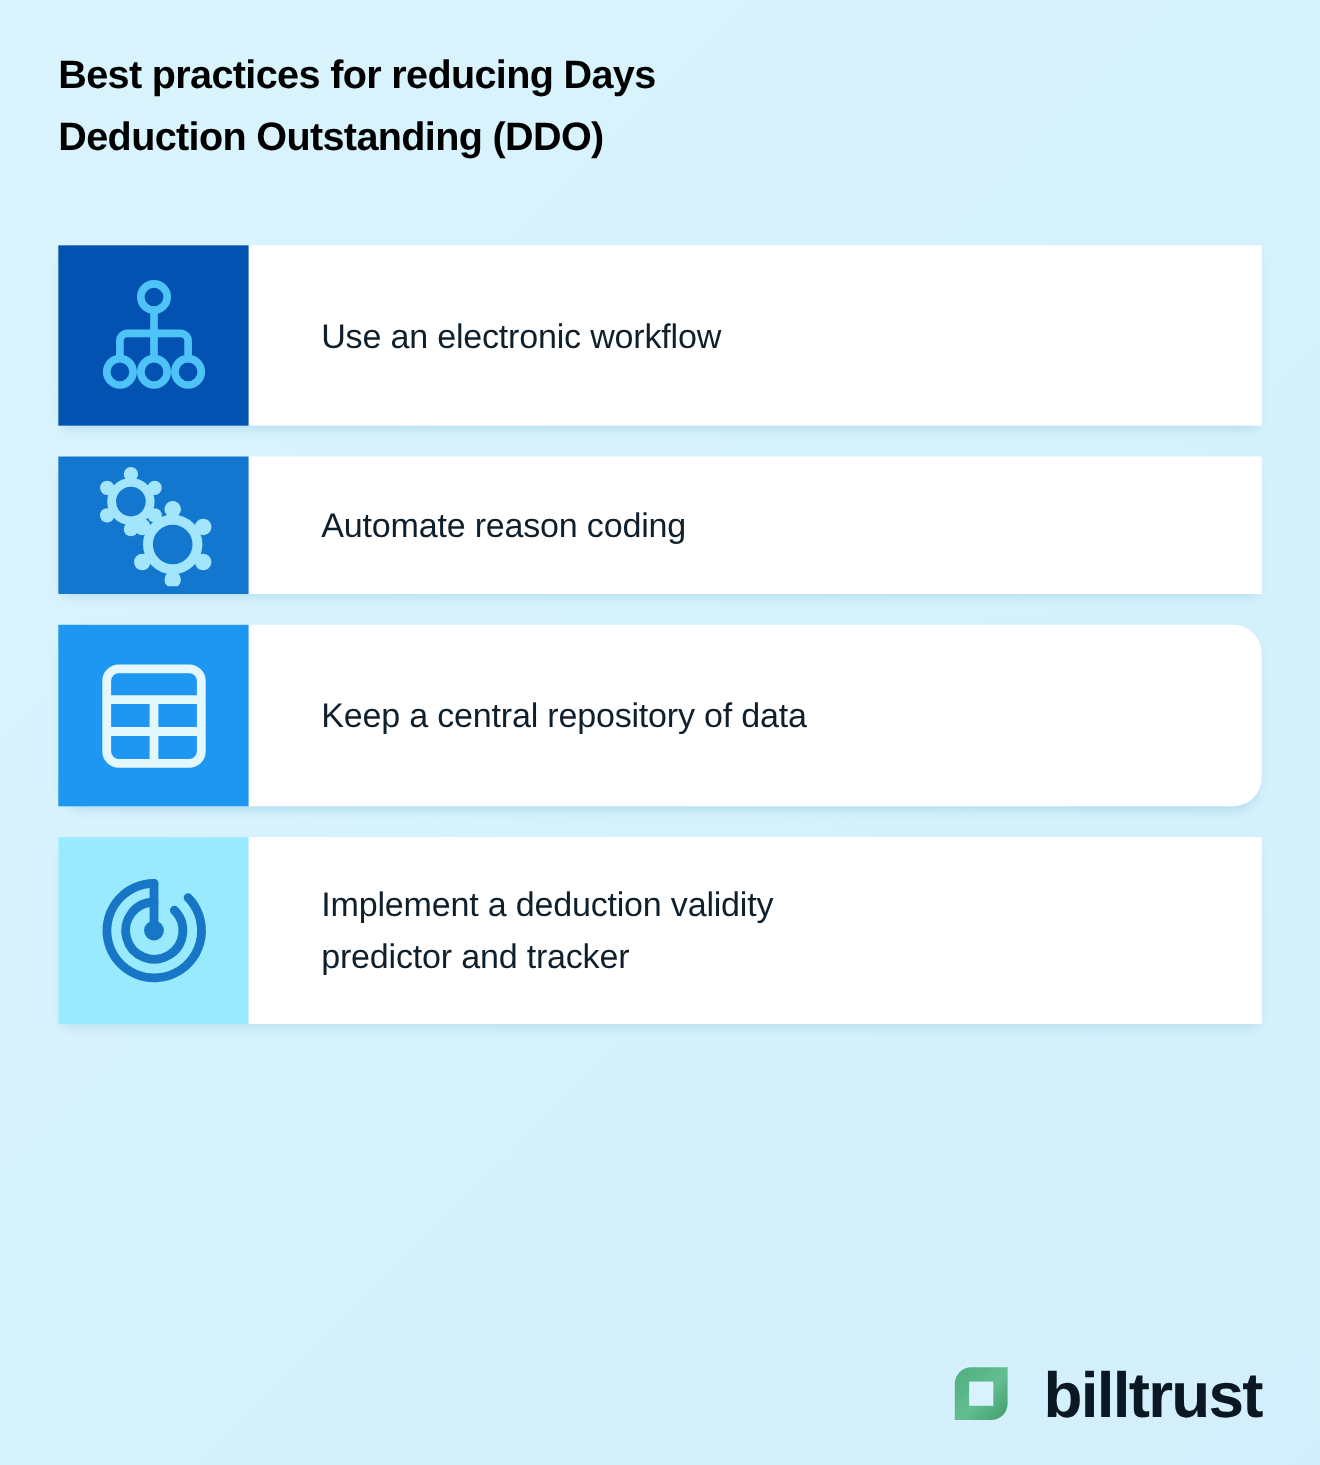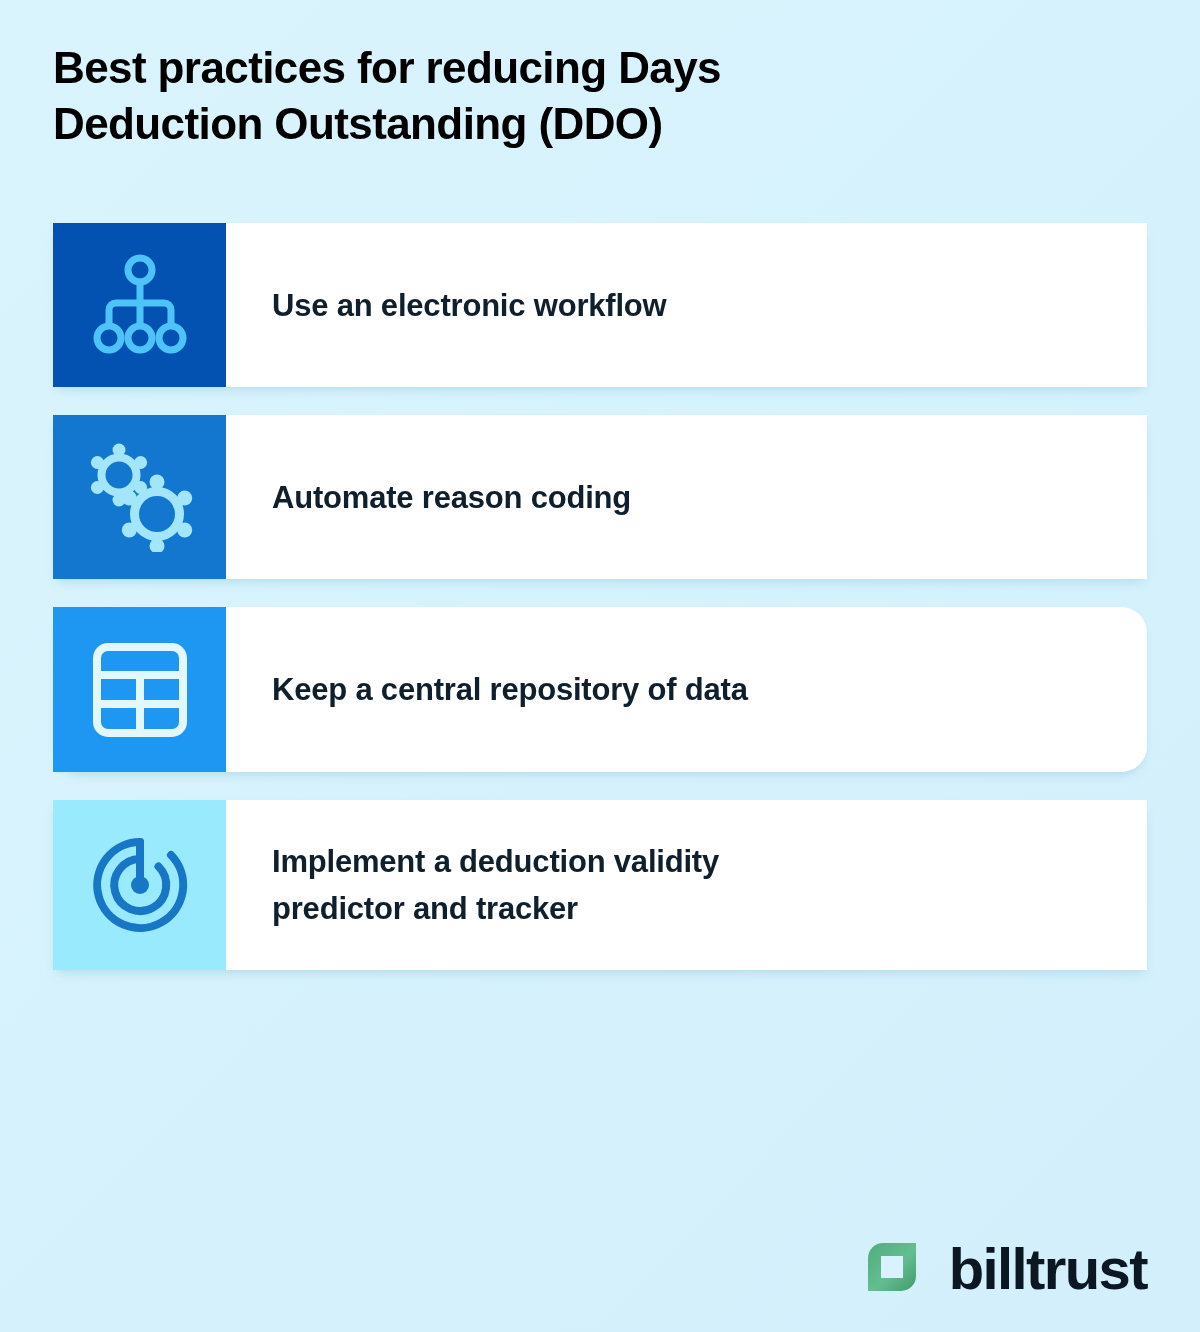--- a/index.html
+++ b/index.html
@@ -21,21 +21,21 @@
     height: 1332px;
     box-sizing: border-box;
   }
 
   
   .title {
     position: absolute;
     left: 53px;
     top: 40px;
     width: 880px;
-    font-size: 44px;
+    font-size: 36px;
     line-height: 56px;
     font-weight: 700;
     letter-spacing: -0.6px;
     color: #000000;
     white-space: pre-line;
   }
 
   
   .rows {
     position: absolute;
@@ -48,21 +48,21 @@
     position: relative;
     display: flex;
     align-items: stretch;
     background: #ffffff;
     margin-bottom: 28px;
     box-shadow: 0 6px 10px -4px rgba(120, 180, 215, 0.40);
   }
   .row:last-child { margin-bottom: 15px; }
 
   .row-1 { height: 164px; }
-  .row-2 { height: 164px; }
+  .row-2 { height: 125px; }
   .row-3 { height: 165px; border-radius: 26px; }
   .row-4 { height: 166px; }
   .row-5 { height: 170px; }
 
   .tile {
     flex: 0 0 173px;
     width: 173px;
     display: flex;
     align-items: center;
     justify-content: center;
@@ -72,25 +72,25 @@
   .tile-1 { background: #0352b2; }
   .tile-2 { background: #1477cf; }
   .tile-3 { background: #1d97f2; }
   .tile-4 { background: #4ac6fb; }
   .tile-5 { background: #9aeafd; }
 
   .row-label {
     flex: 1 1 auto;
     display: flex;
     align-items: center;
-    padding-left: 46px;
+    padding-left: 66px;
     padding-right: 24px;
     font-size: 31px;
     line-height: 47px;
-    font-weight: 700;
+    font-weight: 400;
     color: #0f1f2c;
     letter-spacing: -0.2px;
     white-space: pre-line;
   }
 
   
   .footer {
     position: absolute;
     right: 53px;
     bottom: 34px;

